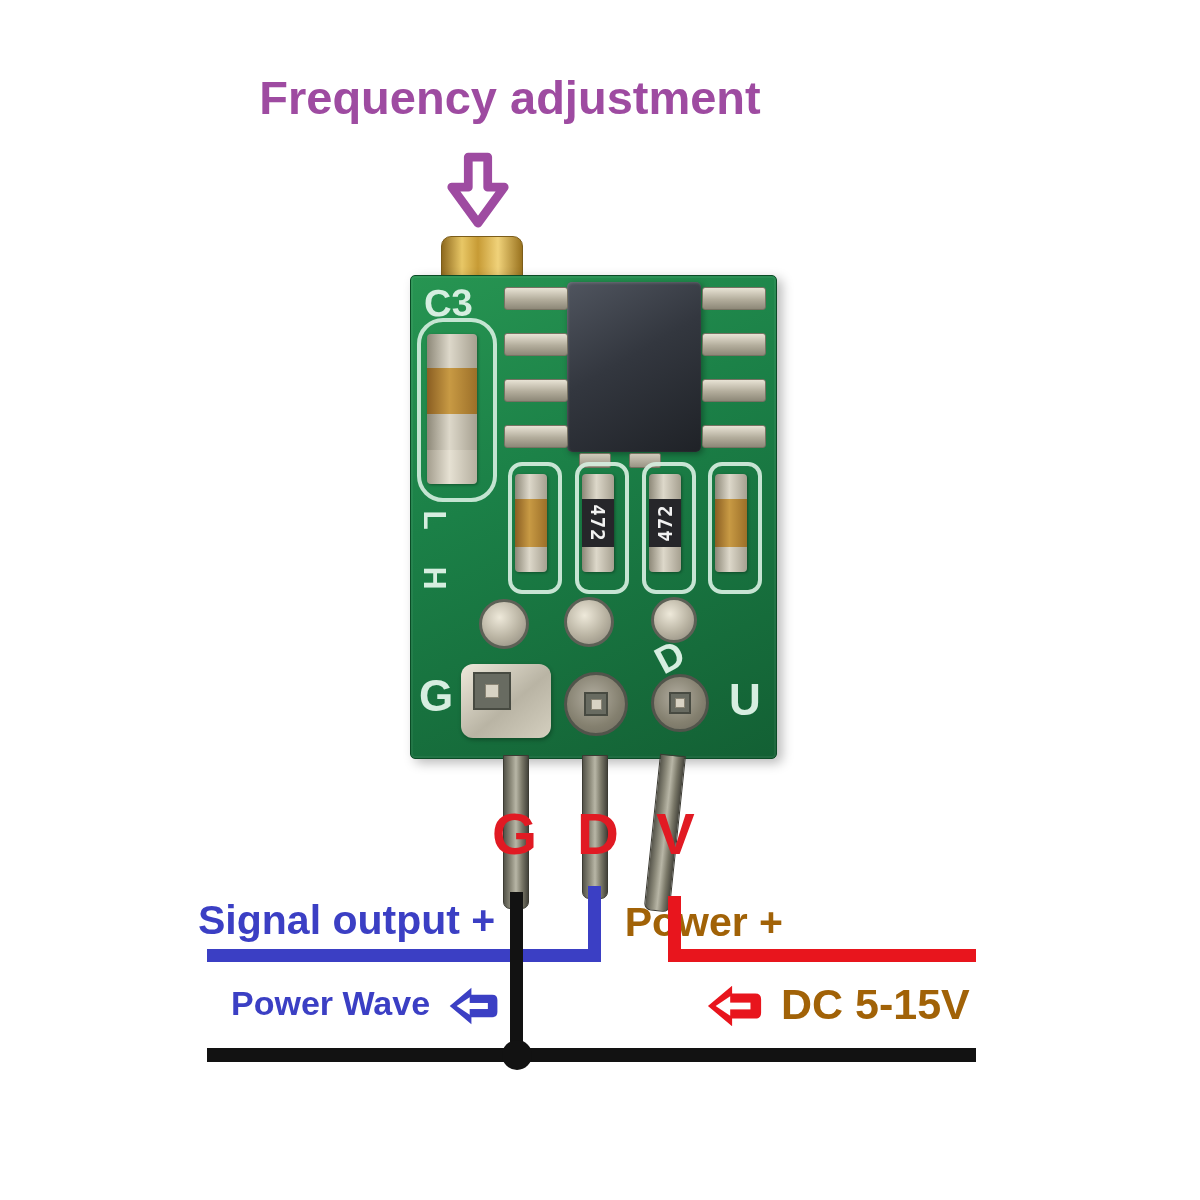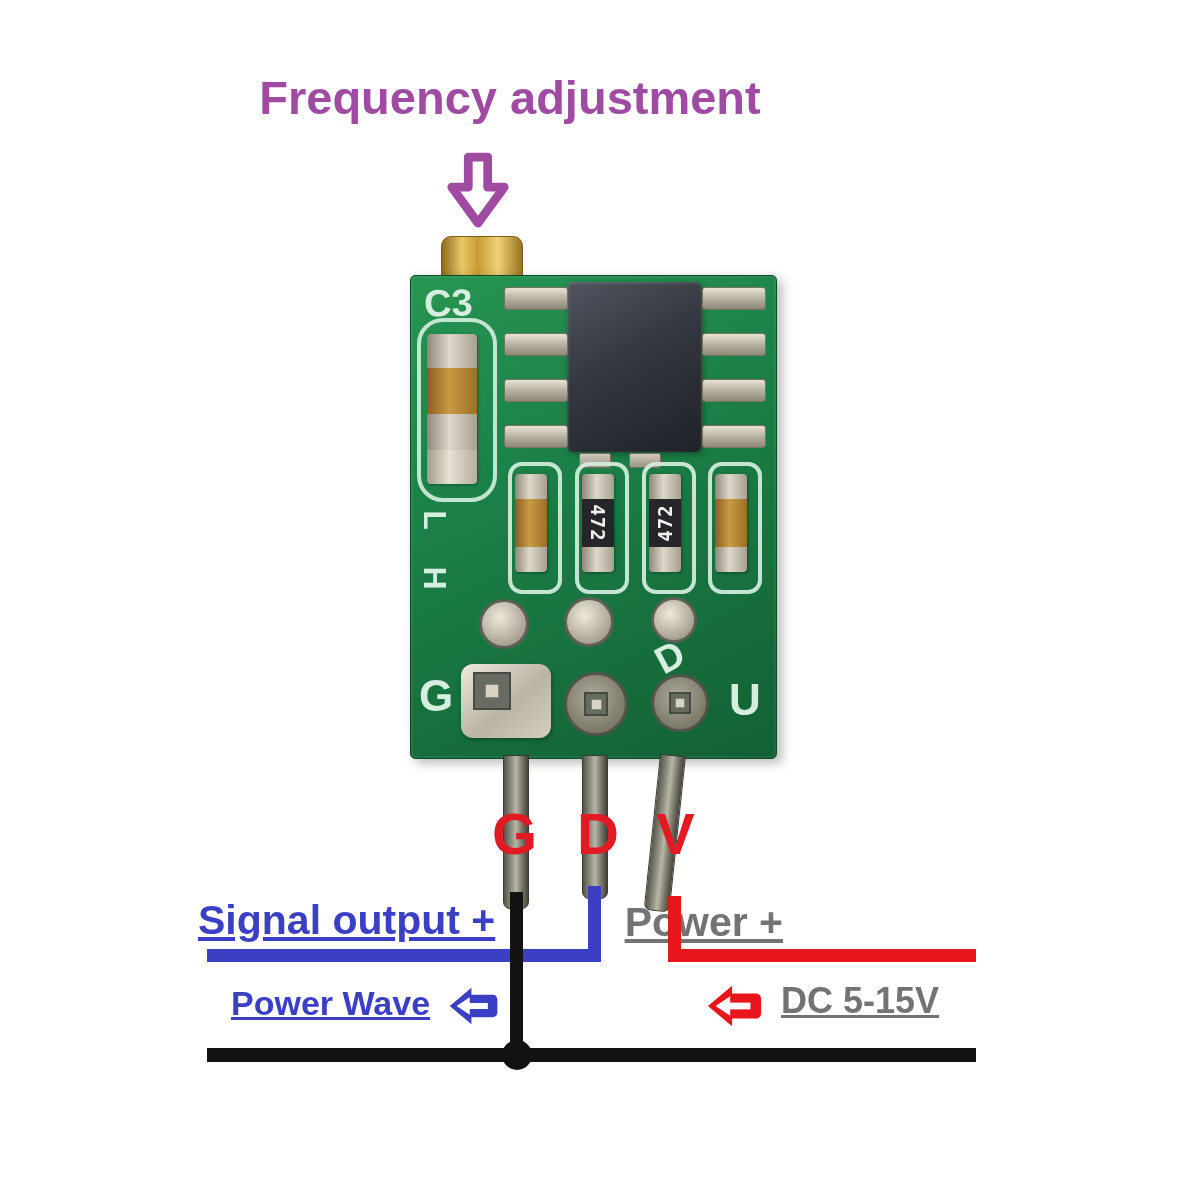--- a/index.html
+++ b/index.html
@@ -3,23 +3,23 @@
 <meta charset="utf-8">
 <style>
   html,body{margin:0;padding:0;background:#fff;}
   #stage{position:relative;width:976px;height:1200px;background:#fff;overflow:hidden;
          font-family:"Liberation Sans",sans-serif;}
   .abs{position:absolute;}
 
   
   .title{left:250px;top:70px;width:520px;text-align:center;font-size:47px;font-weight:bold;
          color:#9e4ba1;letter-spacing:0px;}
-  .lbl{font-weight:bold;line-height:1.05;white-space:nowrap;text-decoration:underline;}
+  .lbl{font-weight:bold;line-height:1.05;white-space:nowrap;}
   .lbl.blue{color:#3b3fc4;}
-  .lbl.red{color:#737373;}
+  .lbl.red{color:#a16207;}
   .lbl.black{color:#121212;}
 
   
   .trimmer{left:441px;top:236px;width:80px;height:42px;border-radius:10px 10px 3px 3px;
     background:linear-gradient(90deg,#8f6a1f,#e8c766 25%,#c79b35 45%,#f0d27a 70%,#9a731f);
     border:1px solid #7c5d1a;z-index:1;}
   .board{left:410px;top:275px;width:365px;height:482px;z-index:2;border-radius:5px;
     background:linear-gradient(155deg,#279552 0%,#1b8047 40%,#136034 100%);
     border:1px solid #0b4b26;box-shadow:5px 4px 12px rgba(0,0,0,.28), inset 0 0 0 2px rgba(255,255,255,.05);}
   .silk{position:absolute;color:#d6eee0;font-weight:bold;line-height:1;}
@@ -171,21 +171,21 @@
   <div class="wire w-blue" style="left:207px;top:949px;width:394px;height:13px;"></div>
   <div class="wire w-red" style="left:668px;top:896px;width:13px;height:66px;"></div>
   <div class="wire w-red" style="left:668px;top:949px;width:342px;height:13px;"></div>
   <div class="wire w-black" style="left:510px;top:892px;width:13px;height:170px;"></div>
   <div class="wire w-black" style="left:207px;top:1048px;width:806px;height:14px;"></div>
   <div class="junction"></div>
 
   <div class="abs lbl blue" style="left:198px;top:899px;font-size:41px;">Signal output +</div>
   <div class="abs lbl red" style="right:193px;top:901px;font-size:41px;">Power +</div>
   <div class="abs lbl blue" style="left:231px;top:986px;font-size:34px;">Power Wave</div>
-  <div class="abs lbl red" style="left:781px;top:982px;font-size:36px;">DC 5-15V</div>
+  <div class="abs lbl red" style="left:781px;top:982px;font-size:43px;">DC 5-15V</div>
 
   <svg class="abs" style="left:448px;top:983px;" width="52" height="46" viewBox="0 0 60 46">
     <path d="M2 23 L27 2 L27 10 L51 10 Q57 10 57 16 L57 30 Q57 36 51 36 L27 36 L27 44 Z" fill="#3b3fc4"></path>
     <path d="M46 23 L22 23" stroke="#ffffff" stroke-width="7"></path>
     <path d="M10 23 L25 13 L25 33 Z" fill="#ffffff"></path>
   </svg>
   <svg class="abs" style="left:706px;top:982px;" width="58" height="48" viewBox="0 0 60 46">
     <path d="M2 23 L27 2 L27 10 L51 10 Q57 10 57 16 L57 30 Q57 36 51 36 L27 36 L27 44 Z" fill="#e8151d"></path>
     <path d="M46 23 L22 23" stroke="#ffffff" stroke-width="7"></path>
     <path d="M10 23 L25 13 L25 33 Z" fill="#ffffff"></path>

